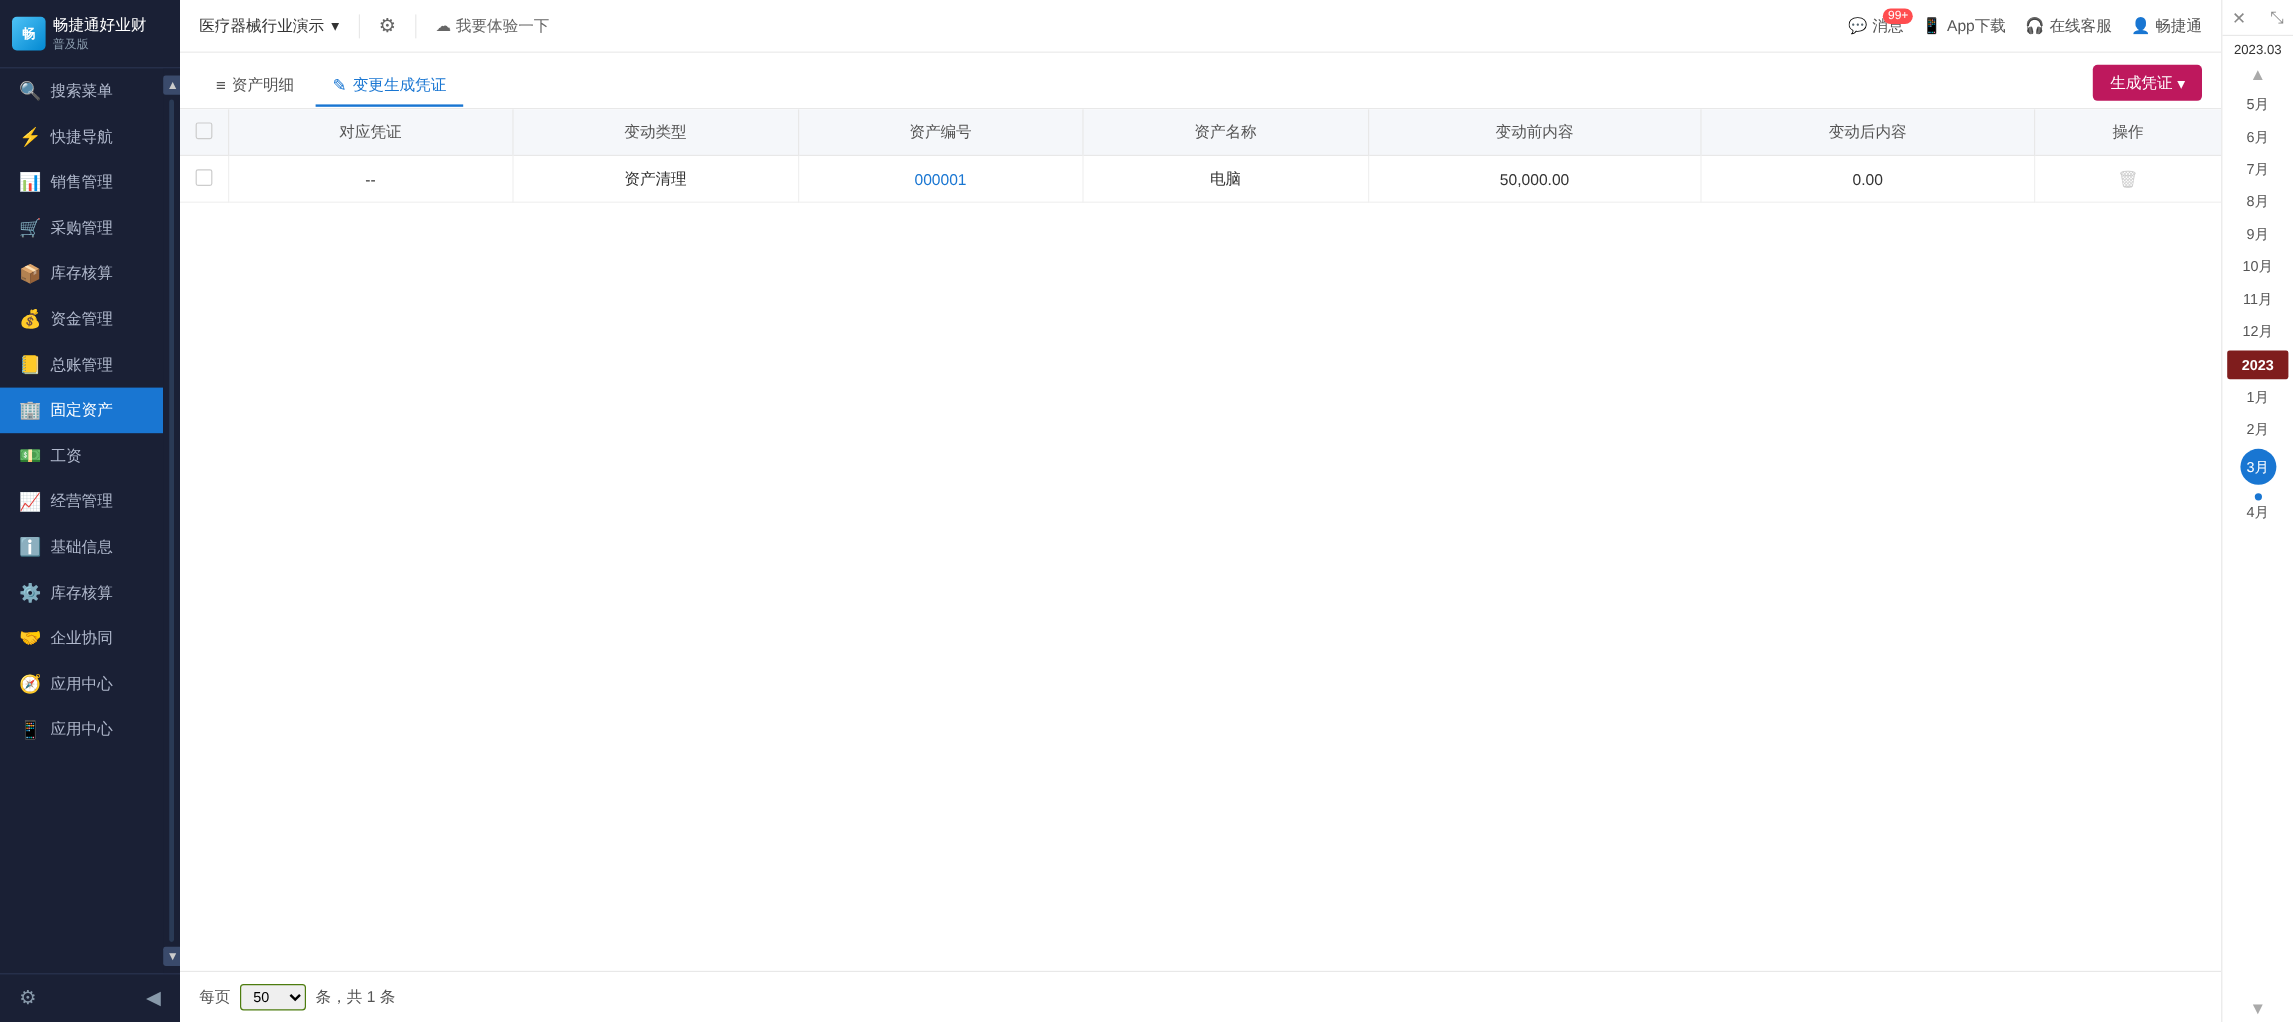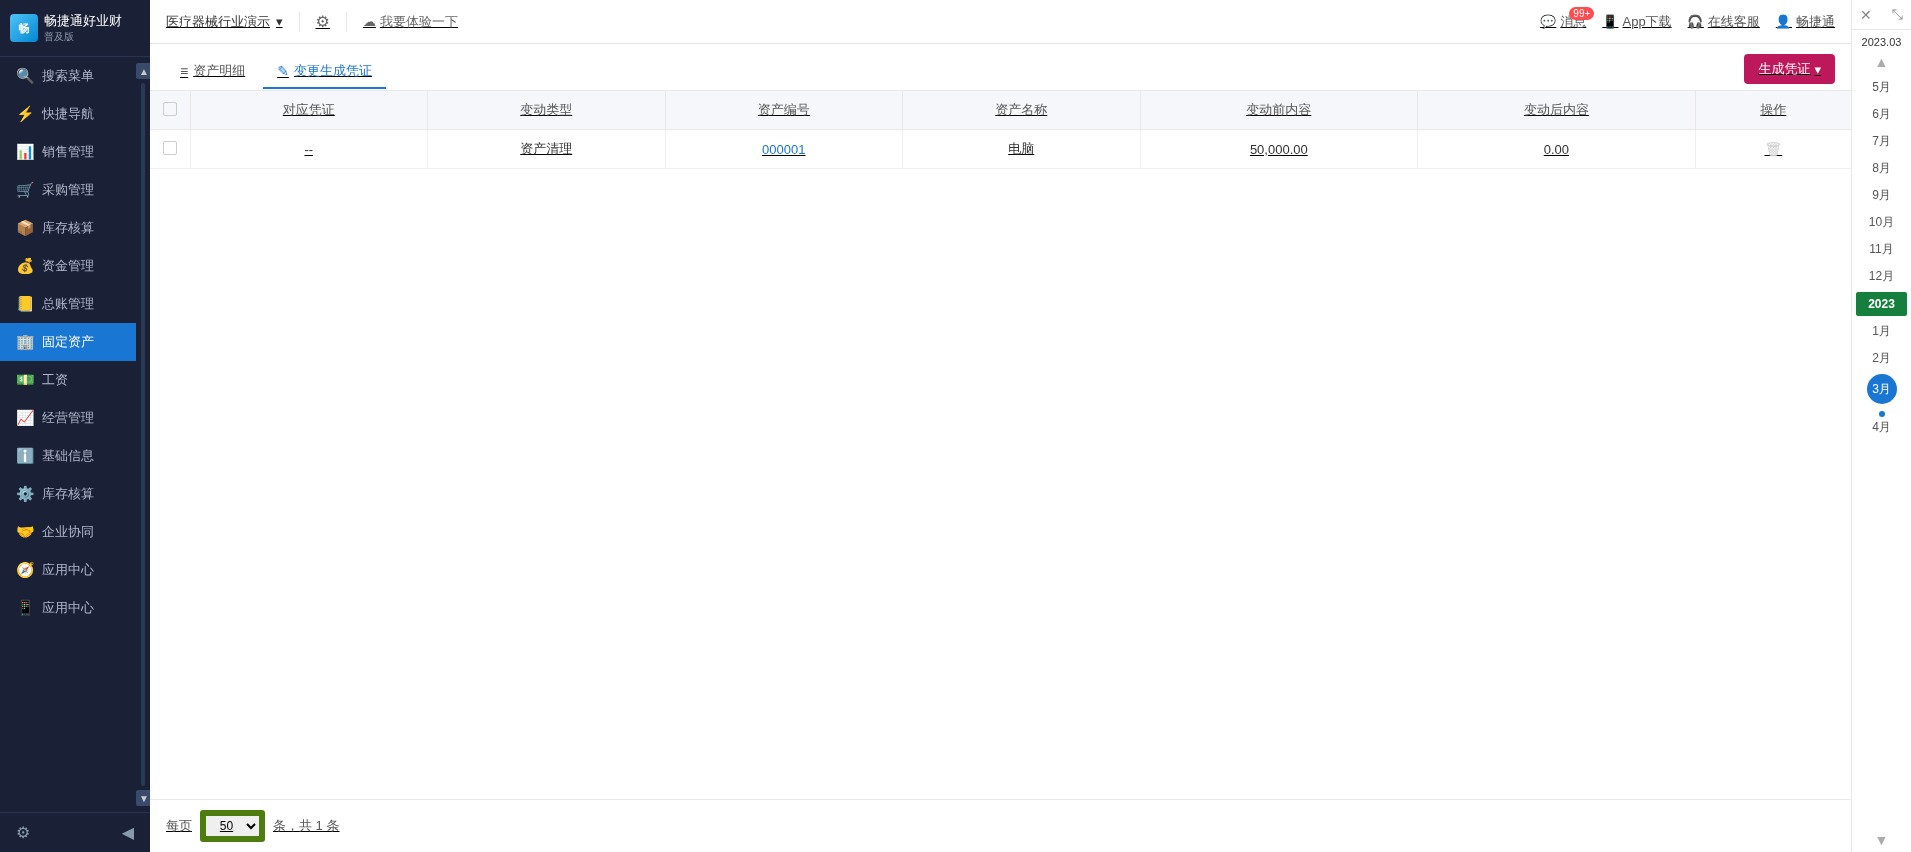--- a/index.html
+++ b/index.html
@@ -73,21 +73,20 @@
       font-size: 10px;
       color: #ccc;
     }
 
     
     .main-content {
       flex: 1;
       display: flex;
       flex-direction: column;
       overflow: hidden;
-      text-decoration: underline;
     }
 
     
     .topbar {
       height: 44px;
       background: #fff;
       border-bottom: 1px solid #e8e8e8;
       display: flex;
       align-items: center;
       padding: 0 16px;
@@ -263,25 +262,24 @@
       border-top: 1px solid #e8e8e8;
       display: flex;
       align-items: center;
       gap: 8px;
       font-size: 13px;
       color: #555;
       flex-shrink: 0;
     }
     .page-size-select {
       padding: 2px 6px;
-      border: 6px solid #4d7c0f;
+      border: 1px solid #4d7c0f;
       border-radius: 3px;
       font-size: 12px;
       cursor: pointer;
-      text-align: center;
     }
 
     
     .right-panel {
       width: 60px;
       background: #fff;
       border-left: 1px solid #e8e8e8;
       display: flex;
       flex-direction: column;
       align-items: center;
@@ -316,21 +314,21 @@
     }
     .month-item {
       width: 100%;
       text-align: center;
       padding: 5px 0;
       font-size: 12px;
       color: #555;
       cursor: pointer;
     }
     .month-item.active-year {
-      background: #15803d;
+      background: #7f1d1d;
       color: #fff;
       font-weight: bold;
       border-radius: 2px;
       margin: 2px 4px;
       width: calc(100% - 8px);
     }
     .month-item.active-month {
       background: #1976d2;
       color: #fff;
       border-radius: 50%;

